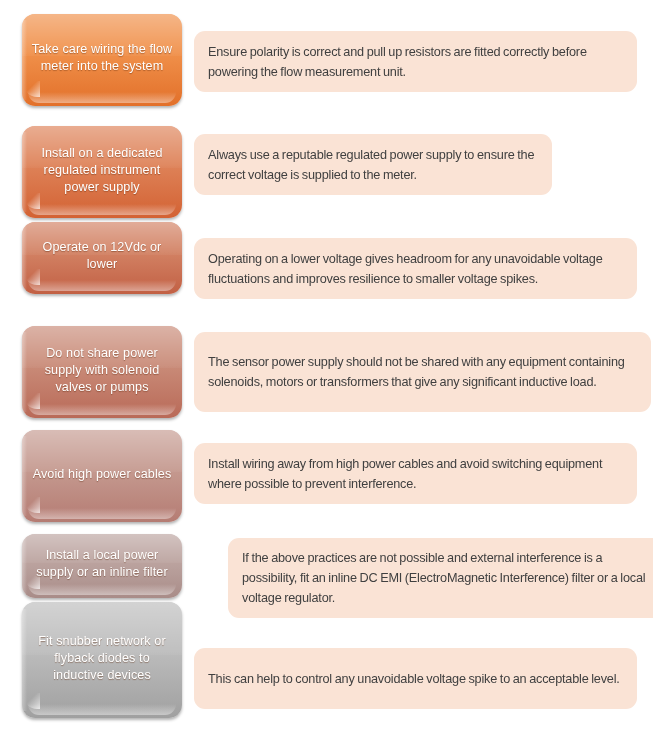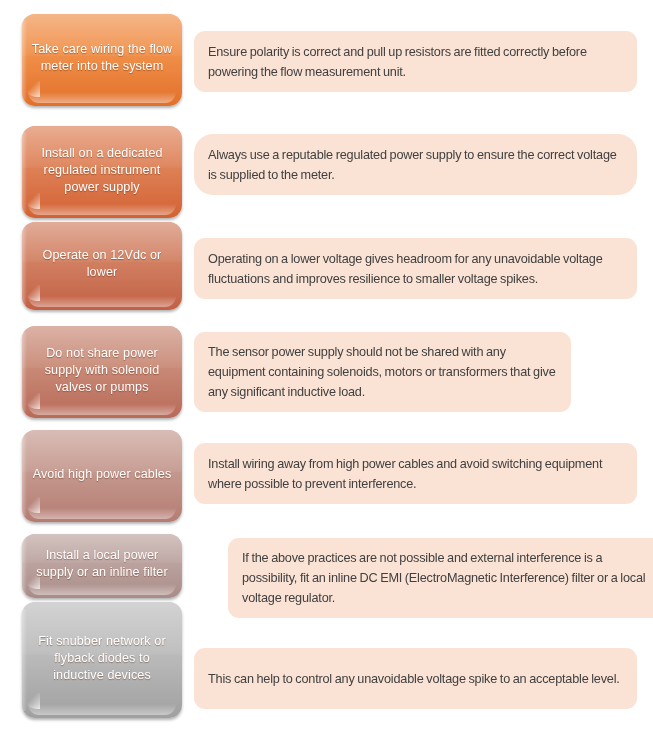--- a/index.html
+++ b/index.html
@@ -134,45 +134,45 @@
       </div>
     </div>
     <div class="row" style="top: 0px;">
       <div class="label-box" style="top: 118px; height: 92px; background: linear-gradient(rgb(222, 130, 88) 0%, rgb(222, 130, 88) 42%, rgb(211, 98, 51) 100%); margin-top: 8px;">
         <span class="edge"></span>
         <span class="gloss"></span>
         <span class="bevel"></span>
         <span class="curl"></span>
         <span class="label-text">Install on a dedicated regulated instrument power supply</span>
       </div>
-      <div class="desc-box" style="top: 134px; height: 61px; width: 443px; background: rgb(250, 227, 213); border-radius: 19px;">
+      <div class="desc-box" style="top: 134px; height: 61px; width: 358px; background: rgb(250, 227, 213);">
         <span class="desc-text">Always use a reputable regulated power supply to ensure the correct voltage is supplied to the meter.</span>
       </div>
     </div>
     <div class="row" style="top: 0px;">
-      <div class="label-box" style="top: 222px; height: 88px; background: linear-gradient(rgb(210, 129, 99) 0%, rgb(210, 129, 99) 42%, rgb(194, 96, 68) 100%);">
+      <div class="label-box" style="top: 222px; height: 72px; background: linear-gradient(rgb(210, 129, 99) 0%, rgb(210, 129, 99) 42%, rgb(194, 96, 68) 100%);">
         <span class="edge"></span>
         <span class="gloss"></span>
         <span class="bevel"></span>
         <span class="curl"></span>
         <span class="label-text">Operate on 12Vdc or lower</span>
       </div>
       <div class="desc-box" style="top: 238px; height: 61px; width: 443px; background: rgb(250, 227, 213);">
         <span class="desc-text">Operating on a lower voltage gives headroom for any unavoidable voltage fluctuations and improves resilience to smaller voltage spikes.</span>
       </div>
     </div>
     <div class="row" style="top: 0px;">
       <div class="label-box" style="top: 326px; height: 92px; background: linear-gradient(rgb(201, 139, 120) 0%, rgb(201, 139, 120) 42%, rgb(185, 106, 88) 100%);">
         <span class="edge"></span>
         <span class="gloss"></span>
         <span class="bevel"></span>
         <span class="curl"></span>
         <span class="label-text">Do not share power supply with solenoid valves or pumps</span>
       </div>
-      <div class="desc-box" style="top: 332px; height: 80px; width: 377px; background: rgb(250, 227, 213);">
+      <div class="desc-box" style="top: 332px; height: 80px; width: 457px; background: rgb(250, 227, 213);">
         <span class="desc-text">The sensor power supply should not be shared with any equipment containing solenoids, motors or transformers that give any significant inductive load.</span>
       </div>
     </div>
     <div class="row" style="top: 0px;">
       <div class="label-box" style="top: 430px; height: 92px; background: linear-gradient(rgb(197, 154, 144) 0%, rgb(197, 154, 144) 42%, rgb(181, 124, 115) 100%);">
         <span class="edge"></span>
         <span class="gloss"></span>
         <span class="bevel"></span>
         <span class="curl"></span>
         <span class="label-text">Avoid high power cables</span>

